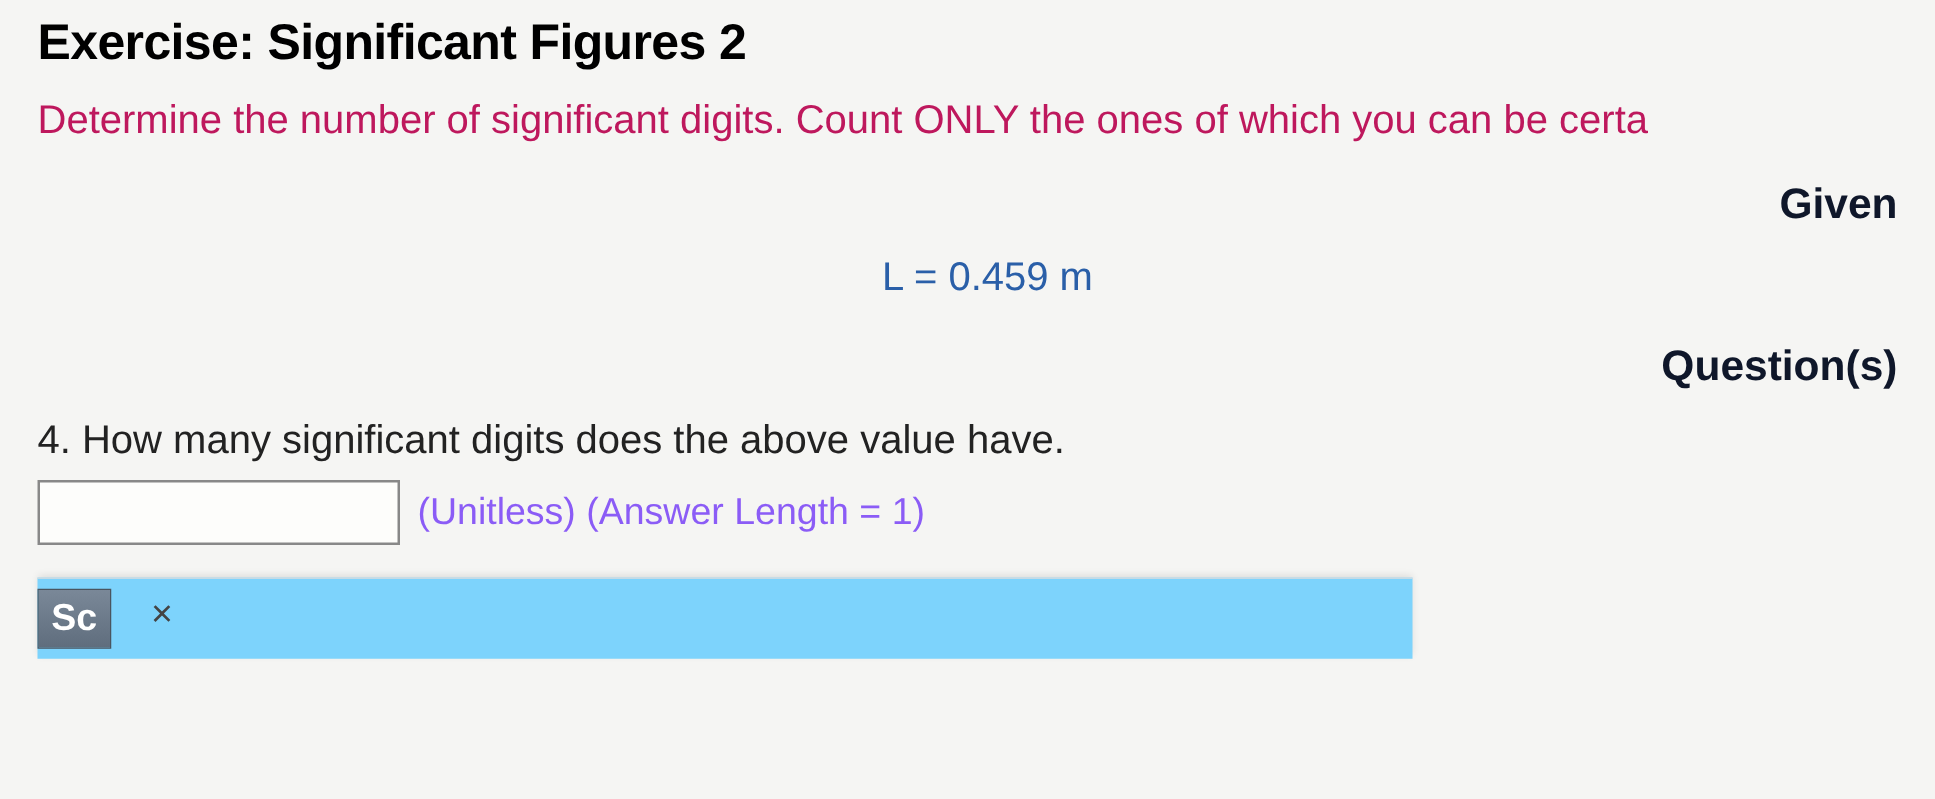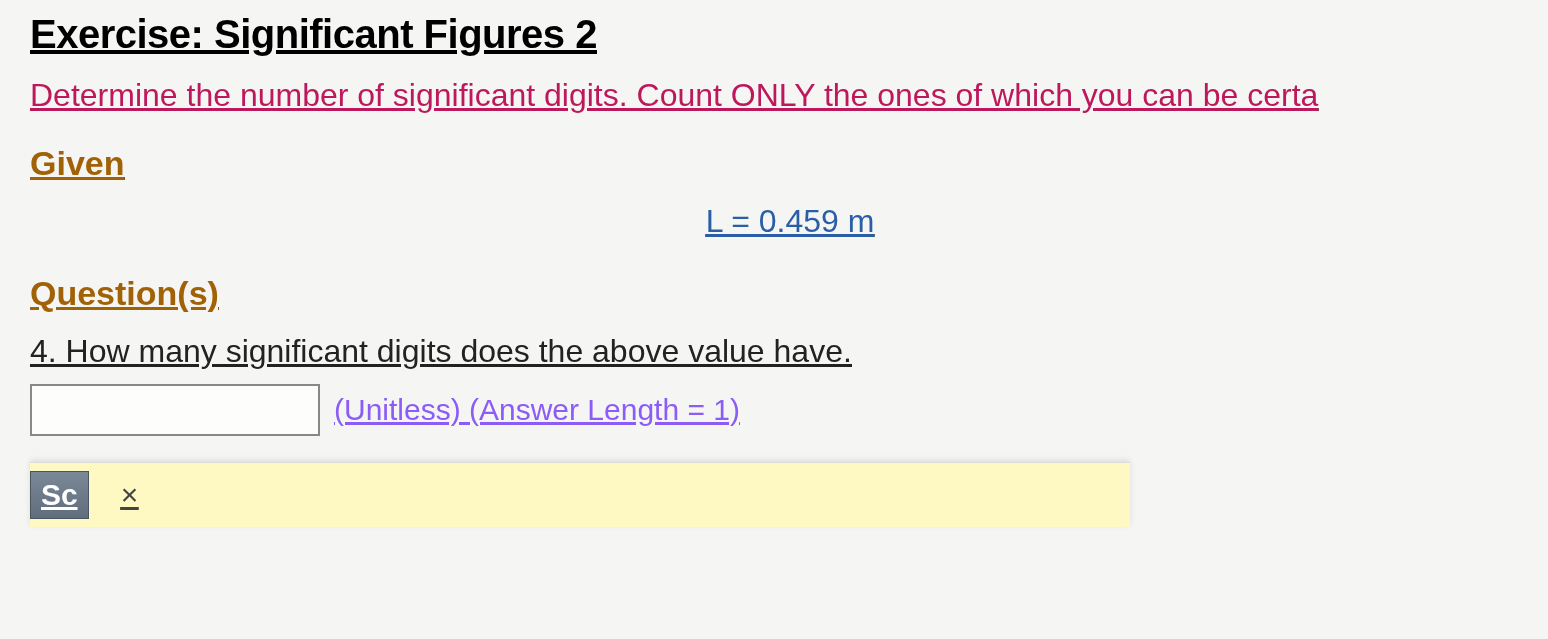--- a/index.html
+++ b/index.html
@@ -1,19 +1,18 @@
 <!DOCTYPE html>
 <html><head>
   <meta charset="utf-8">
   <style>
     * {
       margin: 0;
       padding: 0;
       box-sizing: border-box;
-      text-decoration: underline;
     }
     body {
       font-family: "Segoe UI", Arial, sans-serif;
       background: #f5f5f3;
       width: 1548px;
       height: 639px;
       padding: 12px 30px;
       color: #1a1a1a;
       position: relative;
       overflow: hidden;
@@ -27,22 +26,23 @@
     }
     .instruction {
       font-size: 32px;
       color: #be185d;
       margin-bottom: 30px;
       white-space: nowrap;
     }
     .section-heading {
       font-size: 34px;
       font-weight: 700;
-      color: #a16207;
+      color: #0f172a;
       margin-bottom: 20px;
+      text-align: right;
     }
     .given-value {
       font-size: 32px;
       color: #2a5fa8;
       margin-left: 32px;
       margin-bottom: 34px;
       font-family: "Segoe UI", Arial, sans-serif;
       text-align: center;
     }
     .question-text {
@@ -65,24 +65,23 @@
       padding: 4px 8px;
       outline: none;
       font-family: inherit;
     }
     .answer-hint {
       font-size: 30px;
       color: #8b5cf6;
     }
     .saved-info-bar {
       display: flex;
-      align-items: center;
       position: relative;
       width: 1100px;
-      background: #fef9c3;
+      background: #7dd3fc;
       box-shadow: 0 -2px 6px rgba(0,0,0,0.1);
       padding: 8px 10px 8px 0;
       border-top: 1px solid #ddd;
     }
     .sc-box {
       background: #6b7a8f;
       background: linear-gradient(180deg, #7a8898 0%, #5f6d7d 100%);
       color: #fff;
       font-weight: 700;
       font-size: 30px;

